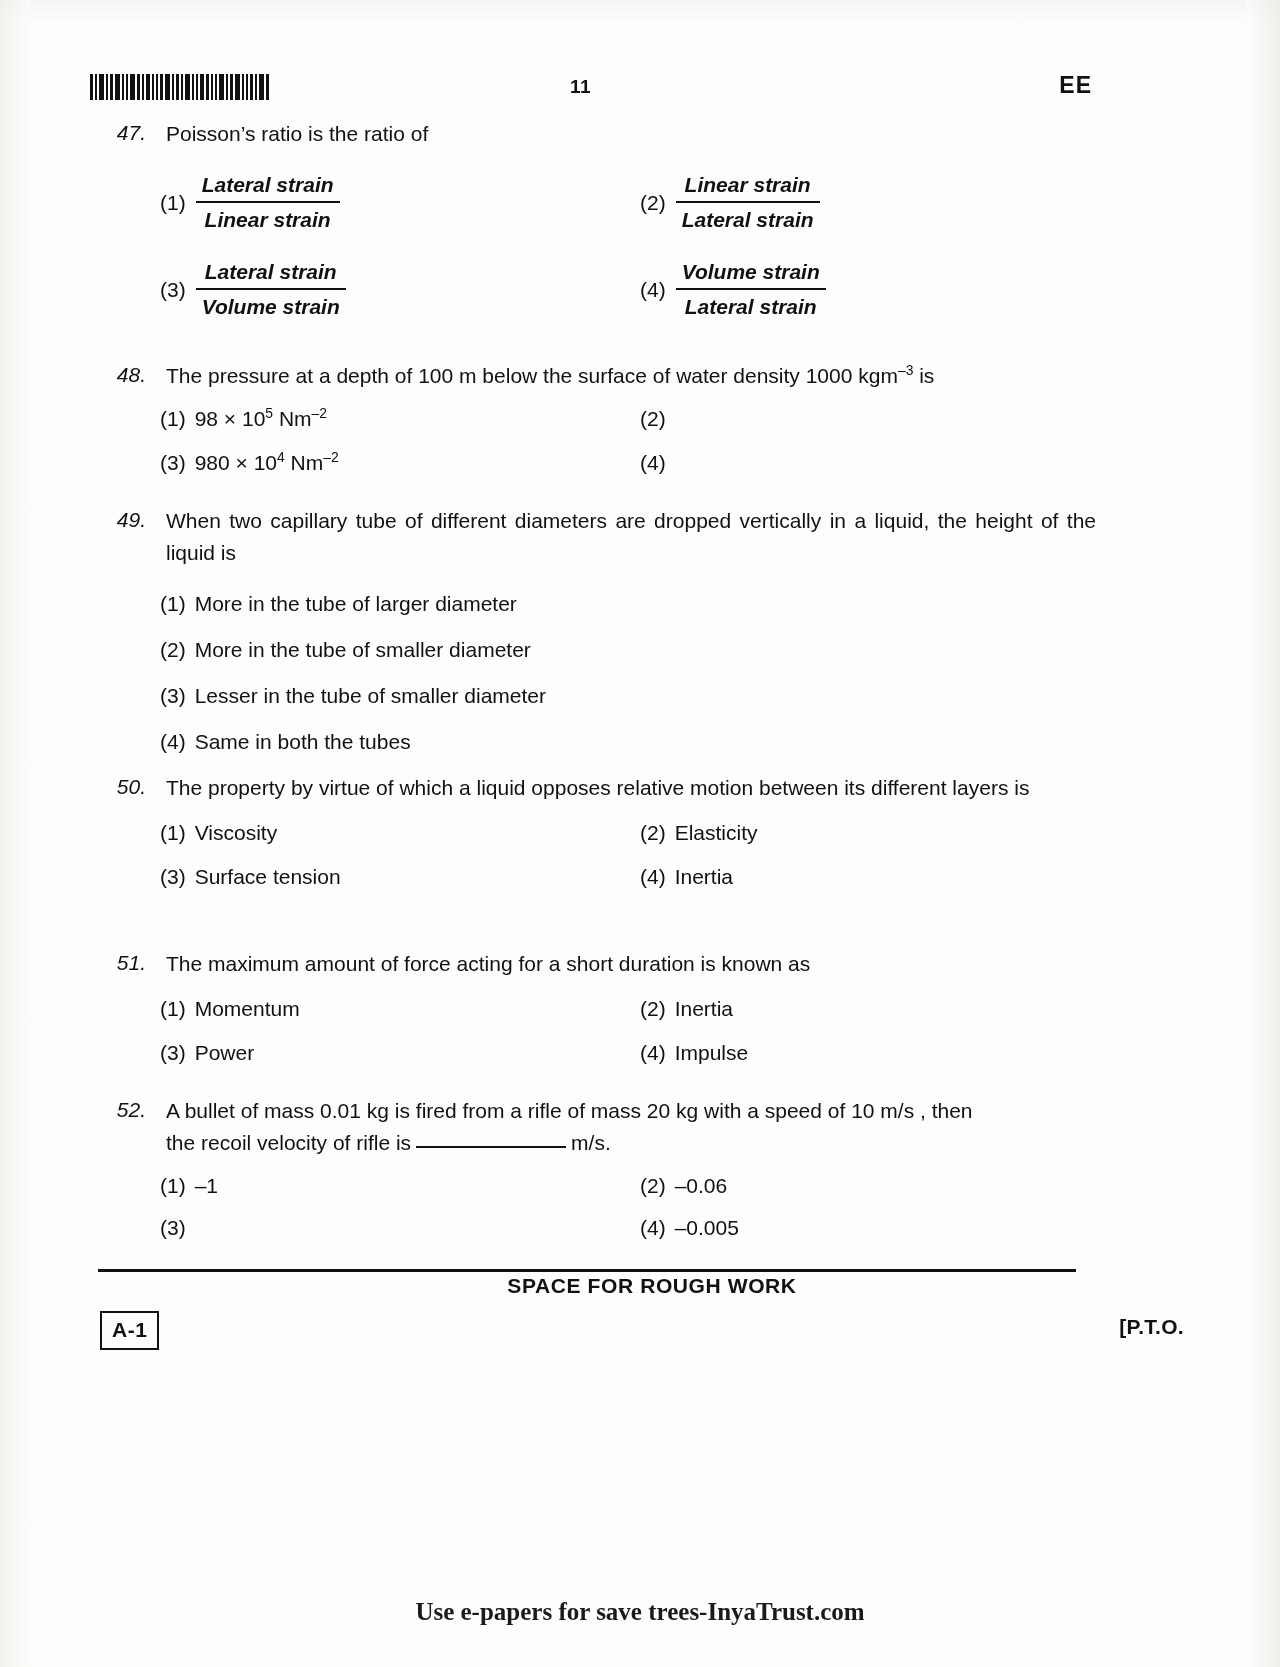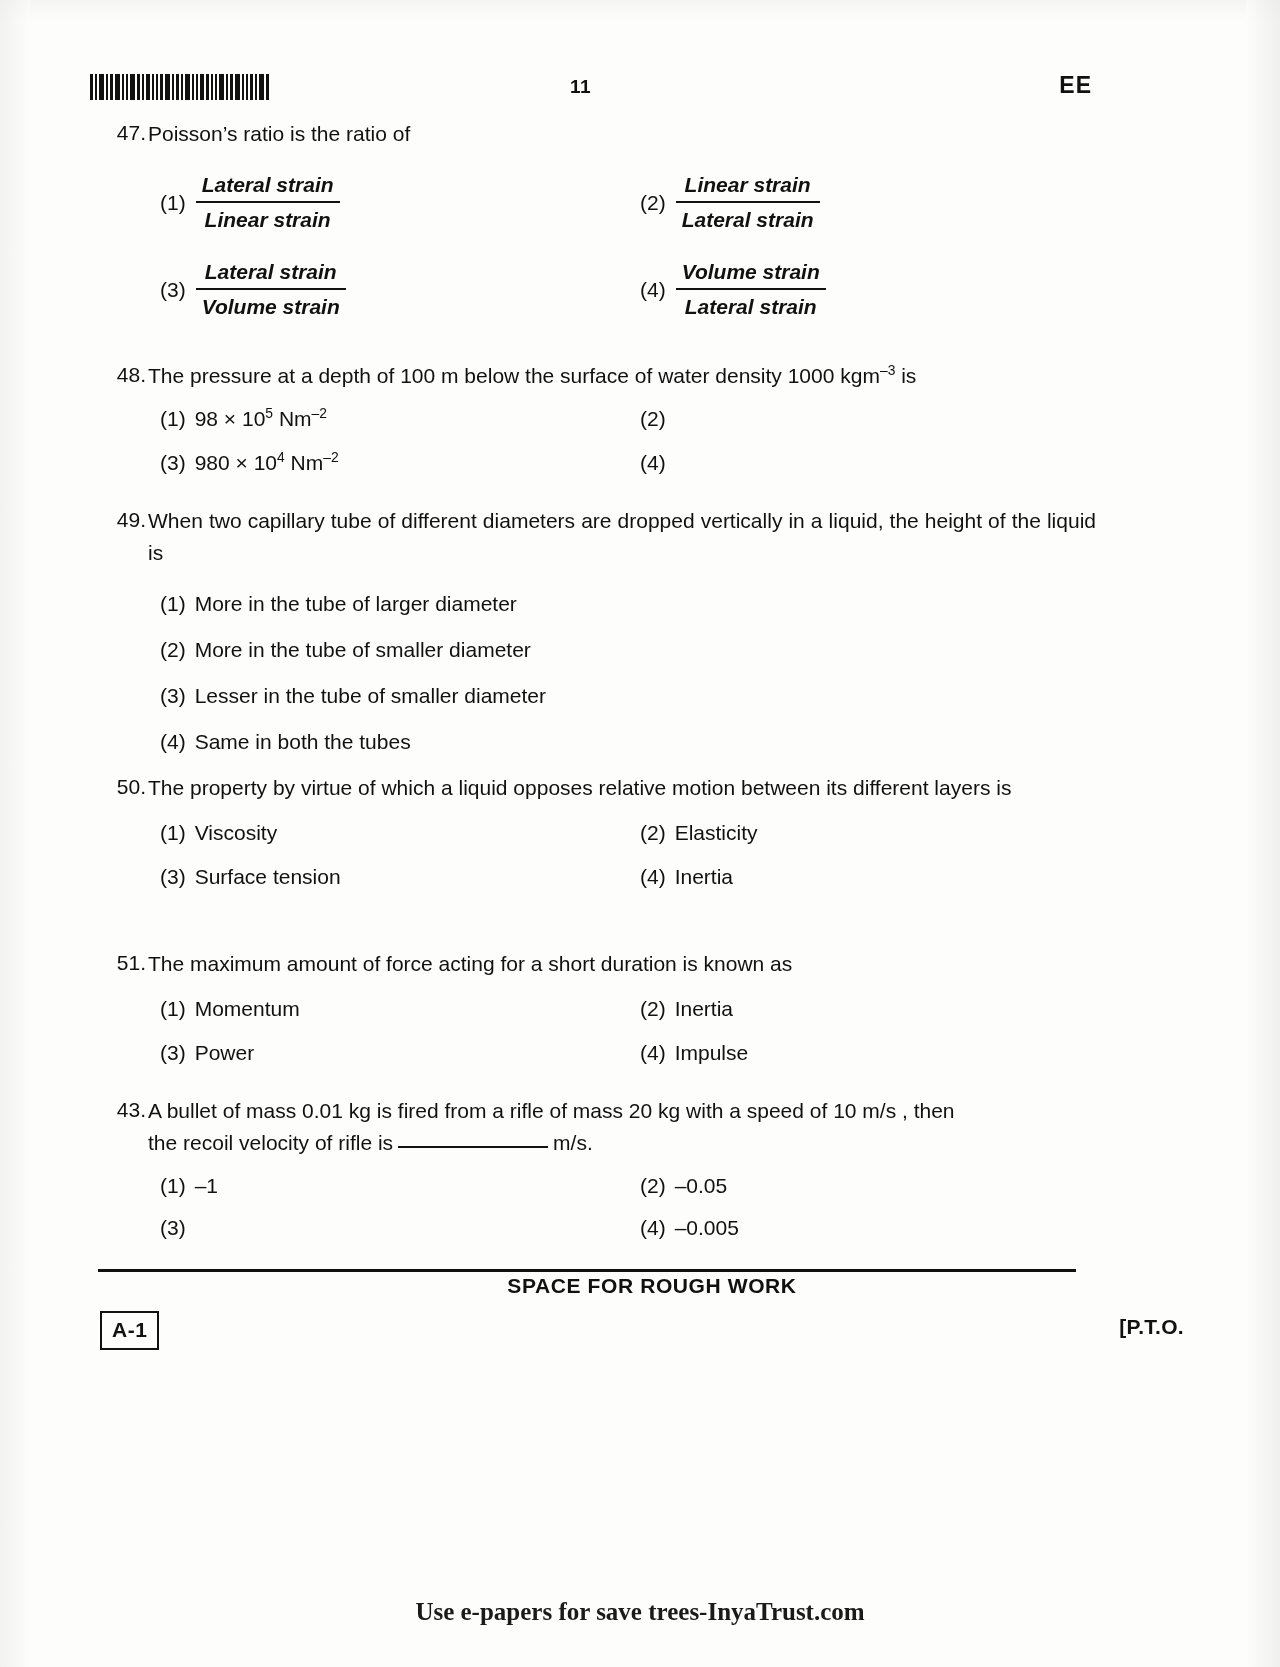--- a/index.html
+++ b/index.html
@@ -99,23 +99,24 @@
     left: 100px;
   }
   .q-head {
     display: flex;
     align-items: flex-start;
   }
   .q-num {
     width: 46px;
     flex: 0 0 46px;
     text-align: right;
-    padding-right: 2px;
+    padding-right: 20px;
     font-size: 21px;
     line-height: 30px;
+    font-style: italic;
   }
   .q-text {
     flex: 1;
     font-size: 21px;
     line-height: 32px;
     text-align: justify;
     padding-right: 4px;
   }
   .q-text.nojust { text-align: left; }
 
@@ -445,35 +446,35 @@
           <div class="opt opt-b">
             <span class="opt-label">(4)</span>
             <span class="opt-text">Impulse</span>
           </div>
         </div>
       </div>
     </div>
 
     <div class="question" id="q52" style="top:1095px;">
       <div class="q-head">
-        <div class="q-num">43.</div>
+        <div class="q-num">52.</div>
         <div class="q-text nojust">
           <span>A bullet of mass 0.01 kg is fired from a rifle  of mass 20 kg with a speed of 10 m/s , then</span><br>
           <span>the recoil velocity of rifle is</span><span class="blank-line"></span><span>m/s.</span>
         </div>
       </div>
       <div class="options" style="margin-top:10px;">
         <div class="opt-row">
           <div class="opt opt-a">
             <span class="opt-label">(1)</span>
             <span class="opt-text">–1</span>
           </div>
           <div class="opt opt-b">
             <span class="opt-label">(2)</span>
-            <span class="opt-text">–0.05</span>
+            <span class="opt-text">–0.06</span>
           </div>
         </div>
         <div class="opt-row" style="margin-top:8px;">
           <div class="opt opt-a">
             <span class="opt-label">(3)</span>
           </div>
           <div class="opt opt-b">
             <span class="opt-label">(4)</span>
             <span class="opt-text">–0.005</span>
           </div>

